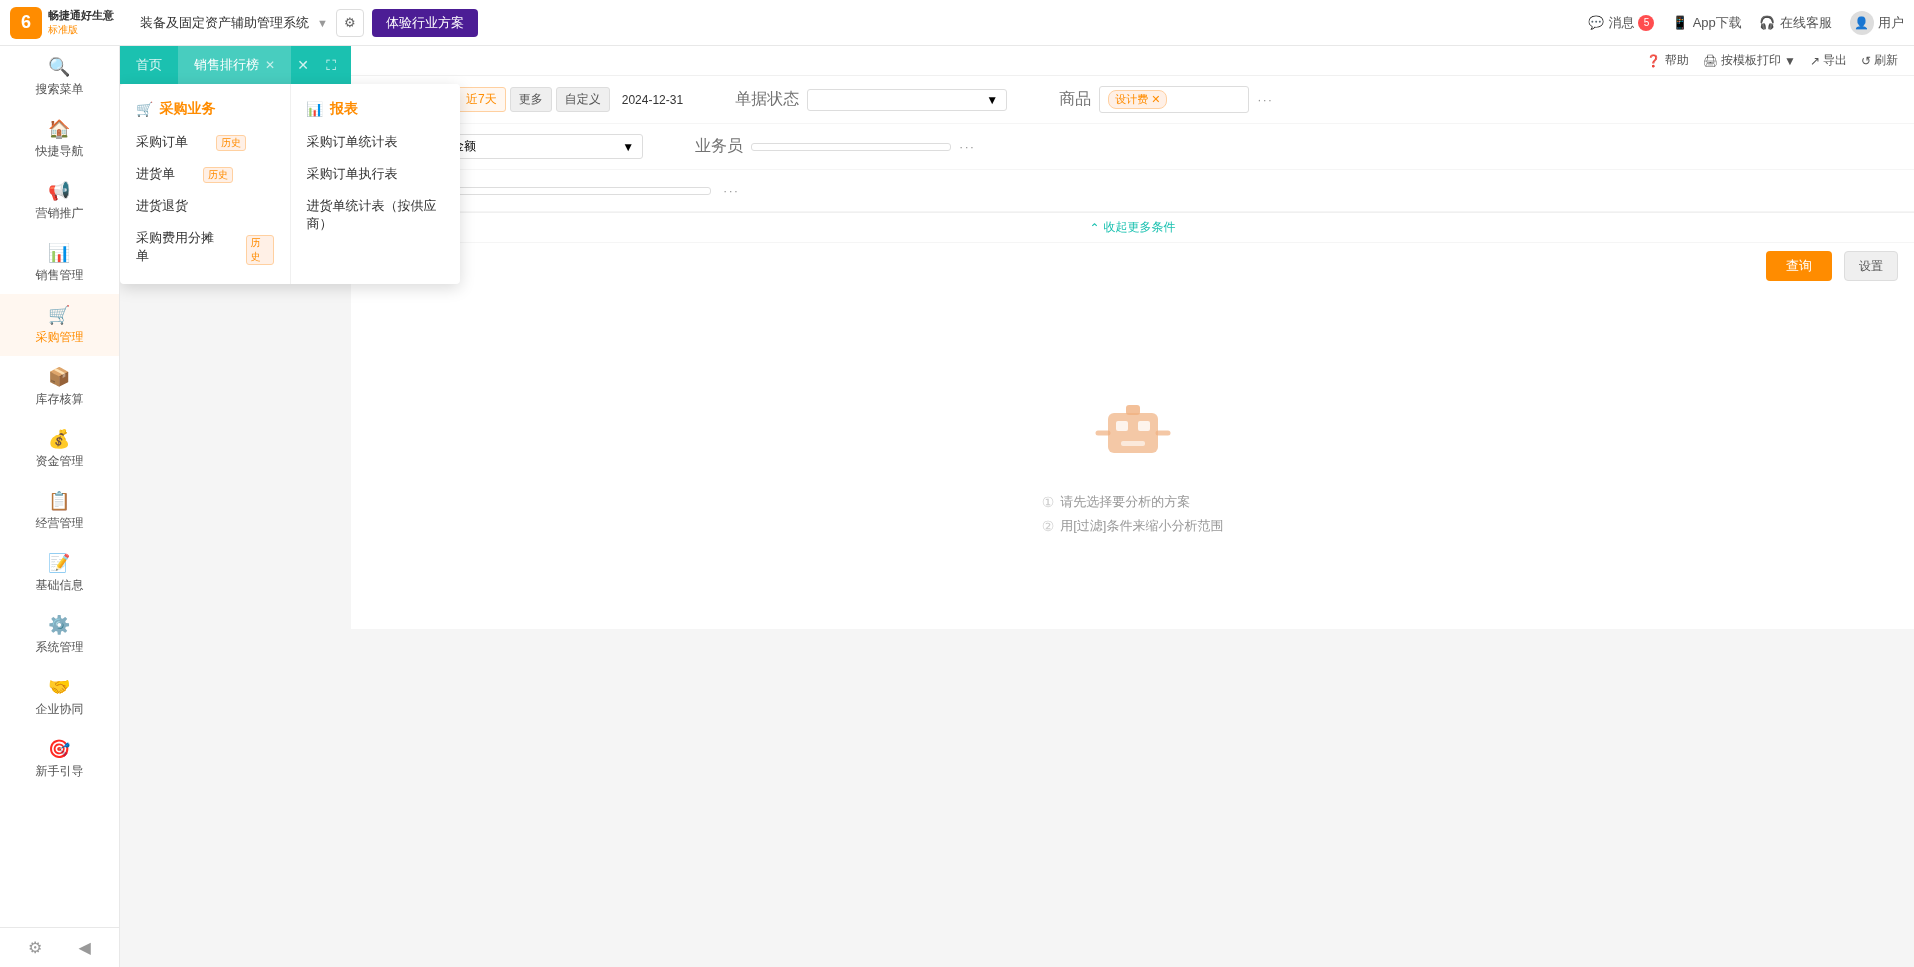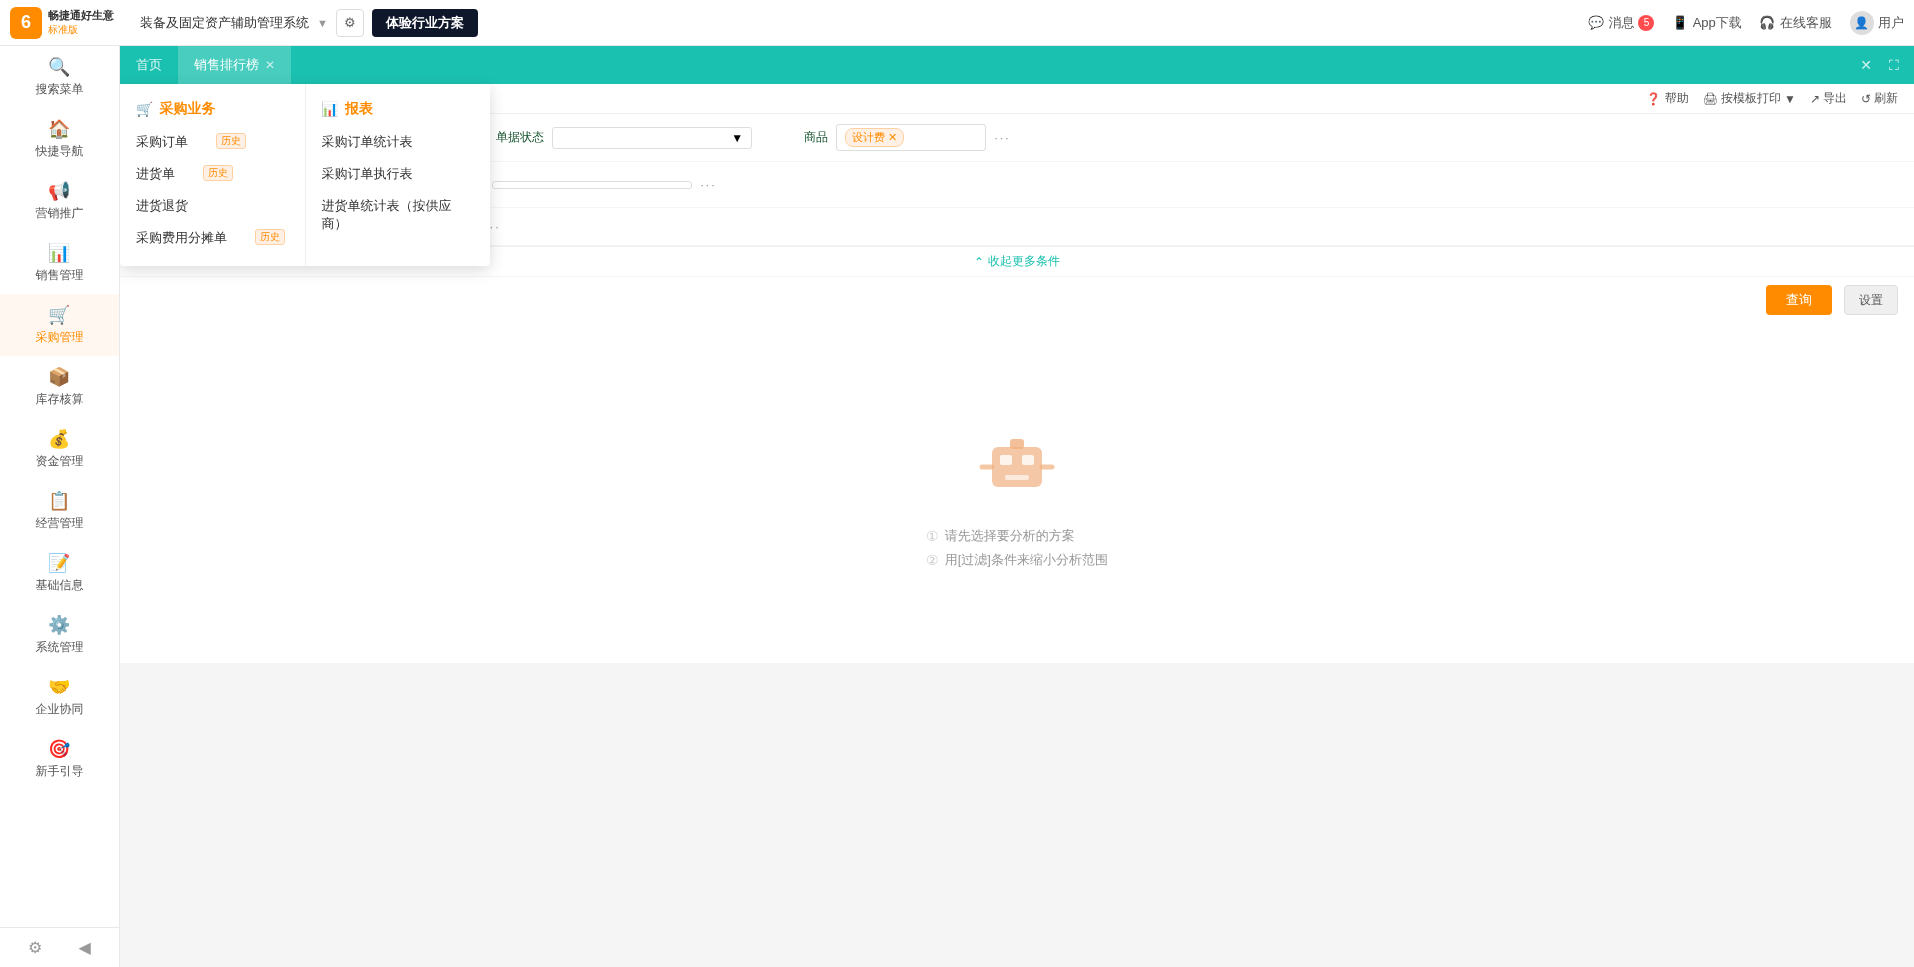--- a/index.html
+++ b/index.html
@@ -40,28 +40,27 @@
     .system-title span { font-size: 13px; color: #333; }
     .system-title .arrow { color: #999; font-size: 11px; }
     .gear-btn {
       width: 28px; height: 28px;
       border: 1px solid #ddd;
       border-radius: 4px;
       display: flex; align-items: center; justify-content: center;
       cursor: pointer; color: #666;
     }
     .industry-btn {
-      background: #0f172a;
+      background: #4c1d95;
       color: white;
       border: none;
       padding: 5px 14px;
       border-radius: 4px;
       cursor: pointer;
       font-size: 13px;
-      font-weight: bold;
     }
     .header-right {
       display: flex;
       align-items: center;
       gap: 18px;
       margin-left: auto;
     }
     .header-right-item {
       display: flex; align-items: center; gap: 4px;
       color: #555; font-size: 13px; cursor: pointer;
@@ -119,21 +118,21 @@
       display: flex;
       justify-content: space-around;
       padding: 10px;
       border-top: 1px solid #e8e8e8;
     }
 
     
     .content-area {
       flex: 1;
       display: flex;
-      flex-direction: column;
+      flex-direction: row;
       overflow: hidden;
     }
 
     
     .tab-bar {
       background: #1bc1b0;
       display: flex;
       align-items: center;
       height: 38px;
       padding-left: 0;
@@ -169,21 +168,21 @@
       cursor: pointer; font-size: 14px;
     }
 
     
     .page-content {
       flex: 1;
       background: #f5f5f5;
       overflow: hidden;
       position: relative;
     }
-    .filter-label { color: #14532d; font-size: 12px; white-space: nowrap; }
+    .filter-label { color: #737373; font-size: 16px; white-space: nowrap; }
     .date-range {
       display: flex; align-items: center; gap: 4px;
     }
     .date-btn {
       padding: 3px 8px;
       border: 1px solid #ddd;
       border-radius: 3px;
       font-size: 12px;
       cursor: pointer;
       color: #555;
@@ -234,21 +233,21 @@
     .dropdown-col:first-child {
       border-right: 1px solid #f0f0f0;
     }
     .dropdown-header {
       display: flex; align-items: center; gap: 6px;
       padding: 4px 16px 8px;
       color: #ff8c00;
       font-size: 14px; font-weight: bold;
     }
     .dropdown-item {
-      display: flex; align-items: flex-start; gap: 8px;
+      display: flex; align-items: flex-end; gap: 8px;
       padding: 7px 16px;
       cursor: pointer;
       color: #333; font-size: 13px;
     }
     .hist-tag {
       background: #fff0e6;
       color: #ff8c00;
       border: 1px solid #ffd0a0;
       border-radius: 3px;
       font-size: 10px;

